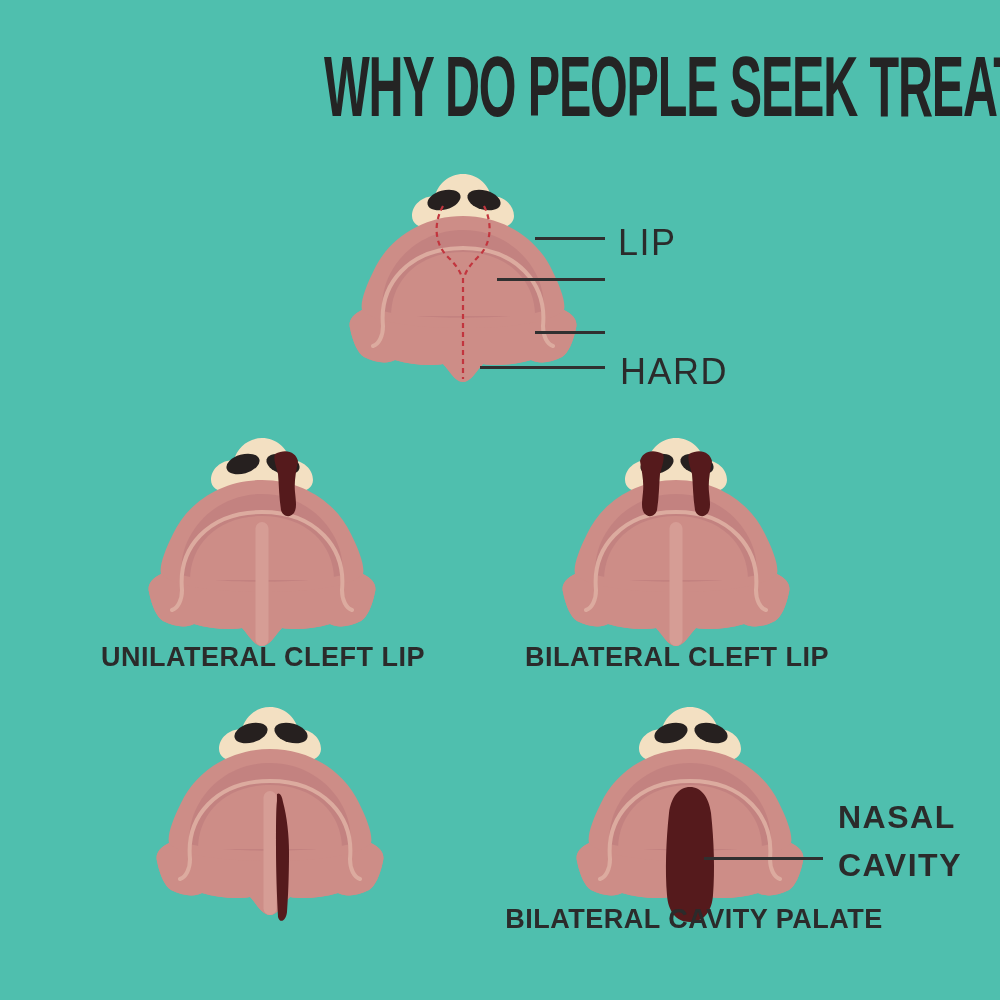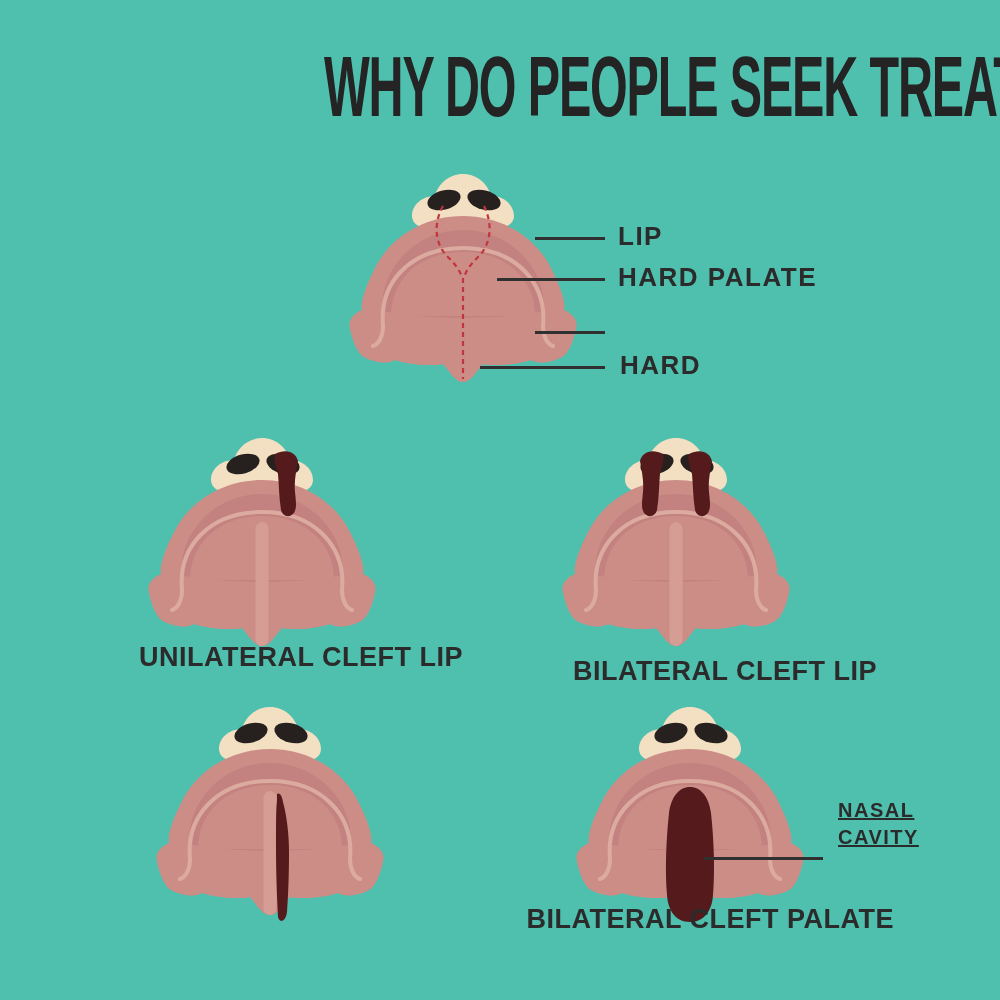--- a/index.html
+++ b/index.html
@@ -17,41 +17,41 @@
   }
   .title-inner{
     display:inline-block;
     font-size:85px;font-weight:bold;
     letter-spacing:-2px;white-space:nowrap;
     color:var(--ink-title,#242424);
     transform:scaleX(0.57);
     transform-origin:50% 50%;
   }
   .anat-label{
-    font-size:26px;font-weight:bold;
+    font-size:36px;font-weight:normal;
     letter-spacing:1.5px;
     color:var(--ink,#2b2b2b);
     white-space:nowrap;line-height:1.2;
   }
   .leader{
     height:3px;
     background:var(--line,#303030);
   }
   .caption{
-    width:400px;text-align:right;
+    width:400px;text-align:center;
     font-size:27px;font-weight:bold;
     letter-spacing:0.5px;
     color:var(--ink,#2b2b2b);
     white-space:nowrap;line-height:1.2;
   }
   .callout{
-    font-size:20px;font-weight:bold;
+    font-size:32px;font-weight:bold;
     letter-spacing:1.5px;
     color:var(--ink,#2b2b2b);
-    line-height:1.2;white-space:nowrap;text-decoration:underline;
+    line-height:1.2;white-space:nowrap;
   }
   svg{display:block;}
   .defs-holder{width:0;height:0;position:absolute;left:-10px;top:-10px;}
 </style>
 </head>
 <body>
 
 <div class="canvas">
 
   <svg class="defs-holder" aria-hidden="true">
@@ -84,52 +84,51 @@
       <path d="M120,114 L120,215"></path>
     </g>
   </svg>
 
   <div class="abs leader" style="left:535px;top:237px;width:70px"></div>
   <div class="abs leader" style="left:497px;top:278px;width:108px"></div>
   <div class="abs leader" style="left:535px;top:331px;width:70px"></div>
   <div class="abs leader" style="left:480px;top:366px;width:125px"></div>
 
   <div class="abs anat-label" style="left:618px;top:221px">LIP</div>
-  <div class="abs anat-label" style="left:618px;top:262px">HARD PALATE</div>
   <div class="abs anat-label" style="left:620px;top:350px">HARD</div>
 
   <svg class="abs" style="left:142px;top:428px" width="240" height="230" viewBox="0 0 240 230">
     <use href="#palate-base"></use>
     <use href="#midline-stripe"></use>
     <path fill="#551a1c" d="M133,26 C144,20 154,24 156,33 C154,44 152,54 153,64 C154,74 155,80 152,85 C148,90 141,89 139,82 C137,70 137,57 136,46 C134,38 131,31 133,26 Z"></path>
   </svg>
 
   <svg class="abs" style="left:556px;top:428px" width="240" height="230" viewBox="0 0 240 230">
     <use href="#palate-base"></use>
     <use href="#midline-stripe"></use>
     <path fill="#551a1c" d="M107,26 C96,20 86,24 84,33 C86,44 88,54 87,64 C86,74 85,80 88,85 C92,90 99,89 101,82 C103,70 103,57 104,46 C106,38 109,31 107,26 Z"></path>
     <path fill="#551a1c" d="M133,26 C144,20 154,24 156,33 C154,44 152,54 153,64 C154,74 155,80 152,85 C148,90 141,89 139,82 C137,70 137,57 136,46 C134,38 131,31 133,26 Z"></path>
   </svg>
 
   <div class="abs caption" style="left:63px;top:641px">UNILATERAL CLEFT LIP</div>
-  <div class="abs caption" style="left:477px;top:655px">BILATERAL CLEFT LIP</div>
+  <div class="abs caption" style="left:477px;top:641px">BILATERAL CLEFT LIP</div>
 
   <svg class="abs" style="left:150px;top:697px" width="240" height="230" viewBox="0 0 240 230">
     <use href="#palate-base"></use>
     <use href="#midline-stripe"></use>
     <path fill="#551a1c" d="M127,97 C130,95 132,99 133,105 C137,120 139,138 139,156 C139,180 138,202 137,215 C136,224 130,227 128,220 C127,200 126,175 126,150 C126,130 126,111 127,104 Z"></path>
   </svg>
 
   <svg class="abs" style="left:570px;top:697px" width="240" height="230" viewBox="0 0 240 230">
     <use href="#palate-base"></use>
     <use href="#midline-stripe"></use>
     <path fill="#551a1c" d="M120,90 C131,90 139,100 141,116 C144,144 145,174 143,198 C142,214 134,225 120,225 C106,225 98,214 97,198 C95,174 96,144 99,116 C101,100 109,90 120,90 Z"></path>
   </svg>
 
   <div class="abs leader" style="left:704px;top:857px;width:119px"></div>
   <div class="abs callout" style="left:838px;top:798px">
     <div>NASAL</div>
-    <div style="margin-top:3px">CAVITY</div>
+    <div style="margin-top:10px">CAVITY</div>
   </div>
 
-  <div class="abs caption" style="left:494px;top:903px">BILATERAL CLEFT PALATE</div>
+  <div class="abs caption" style="left:494px;top:903px">BILATERAL CAVITY PALATE</div>
 
 </div>
 
 </body></html>

